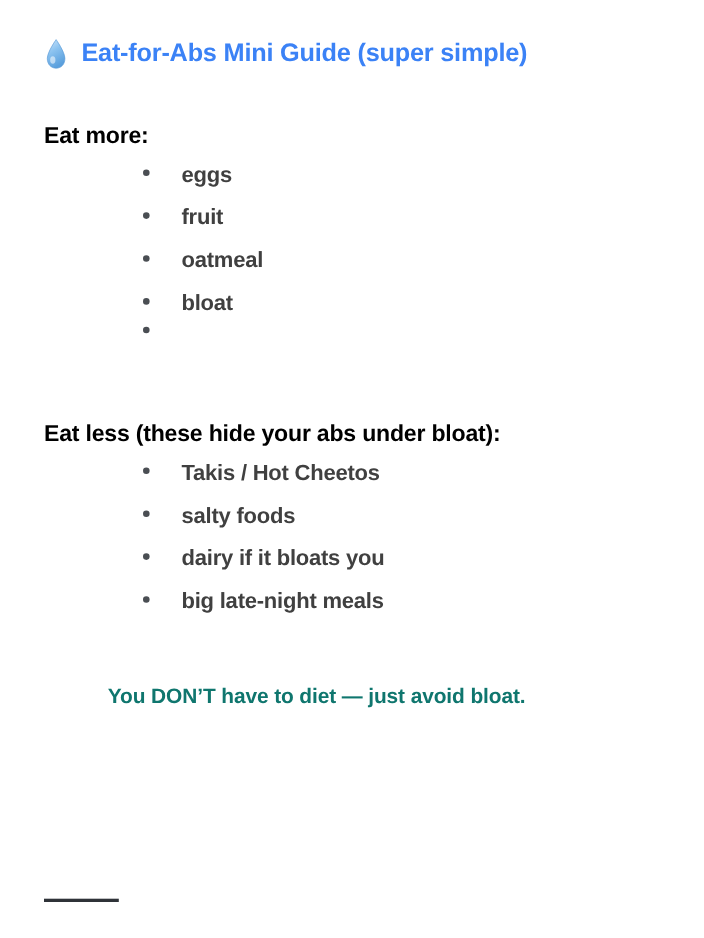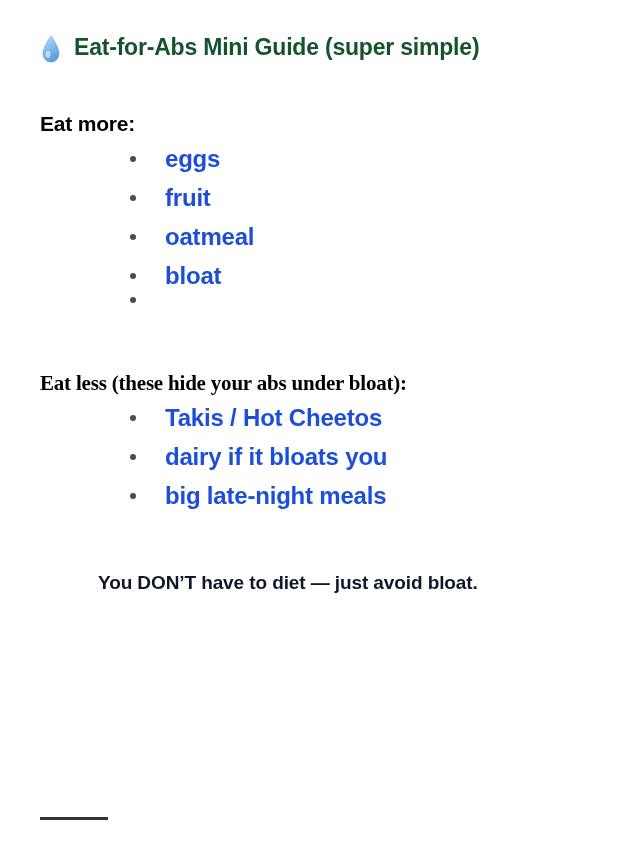--- a/index.html
+++ b/index.html
@@ -33,38 +33,37 @@
     flex: 0 0 auto;
     width: 22px;
     height: 30px;
     position: relative;
     top: 2px;
   }
   .title-text {
     font-size: 23px;
     font-weight: bold;
     letter-spacing: -0.2px;
-    color: #14532d;
+    color: #3b82f6;
     line-height: 30px;
   }
 
   
   .section-heading {
     font-size: 21px;
     font-weight: bold;
     color: #000000;
     letter-spacing: -0.2px;
     line-height: 28px;
   }
   .heading-eat-more {
     margin-top: 48px;
   }
   .heading-eat-less {
-    margin-top: 28px;
-    font-family: Liberation Serif, serif;
+    margin-top: 40px;
   }
 
   
   ul.bullets {
     list-style: none;
     margin: 8px 0 0 0;
     padding: 0;
   }
   ul.bullets li {
     display: flex;
@@ -78,35 +77,35 @@
     width: 6px;
     height: 6px;
     border-radius: 50%;
     background: #4a4e53;
     margin-left: 90px;
     margin-right: 29px;
     position: relative;
     top: -5px;
   }
   .bullet-text {
-    font-size: 24px;
+    font-size: 20px;
     font-weight: bold;
-    color: #1d4ed8;
+    color: #404040;
     letter-spacing: -0.2px;
     line-height: 26px;
   }
 
   
   .closing-note {
     margin-top: 42px;
     margin-left: 58px;
     width: 470px;
     font-size: 19px;
     font-weight: bold;
-    color: #0f172a;
+    color: #0f766e;
     line-height: 37px;
     letter-spacing: -0.1px;
   }
 
   
   .bottom-rule {
     position: absolute;
     left: 40px;
     bottom: 33px;
     width: 68px;
@@ -162,20 +161,24 @@
 
   <div class="section-heading heading-eat-less">Eat less (these hide your abs under bloat):</div>
 
   <ul class="bullets">
     <li>
       <span class="bullet-dot"></span>
       <span class="bullet-text">Takis / Hot Cheetos</span>
     </li>
     <li>
       <span class="bullet-dot"></span>
+      <span class="bullet-text">salty foods</span>
+    </li>
+    <li>
+      <span class="bullet-dot"></span>
       <span class="bullet-text">dairy if it bloats you</span>
     </li>
     <li>
       <span class="bullet-dot"></span>
       <span class="bullet-text">big late-night meals</span>
     </li>
   </ul>
 
   <div class="closing-note">You DON’T have to diet — just avoid bloat.</div>
 

